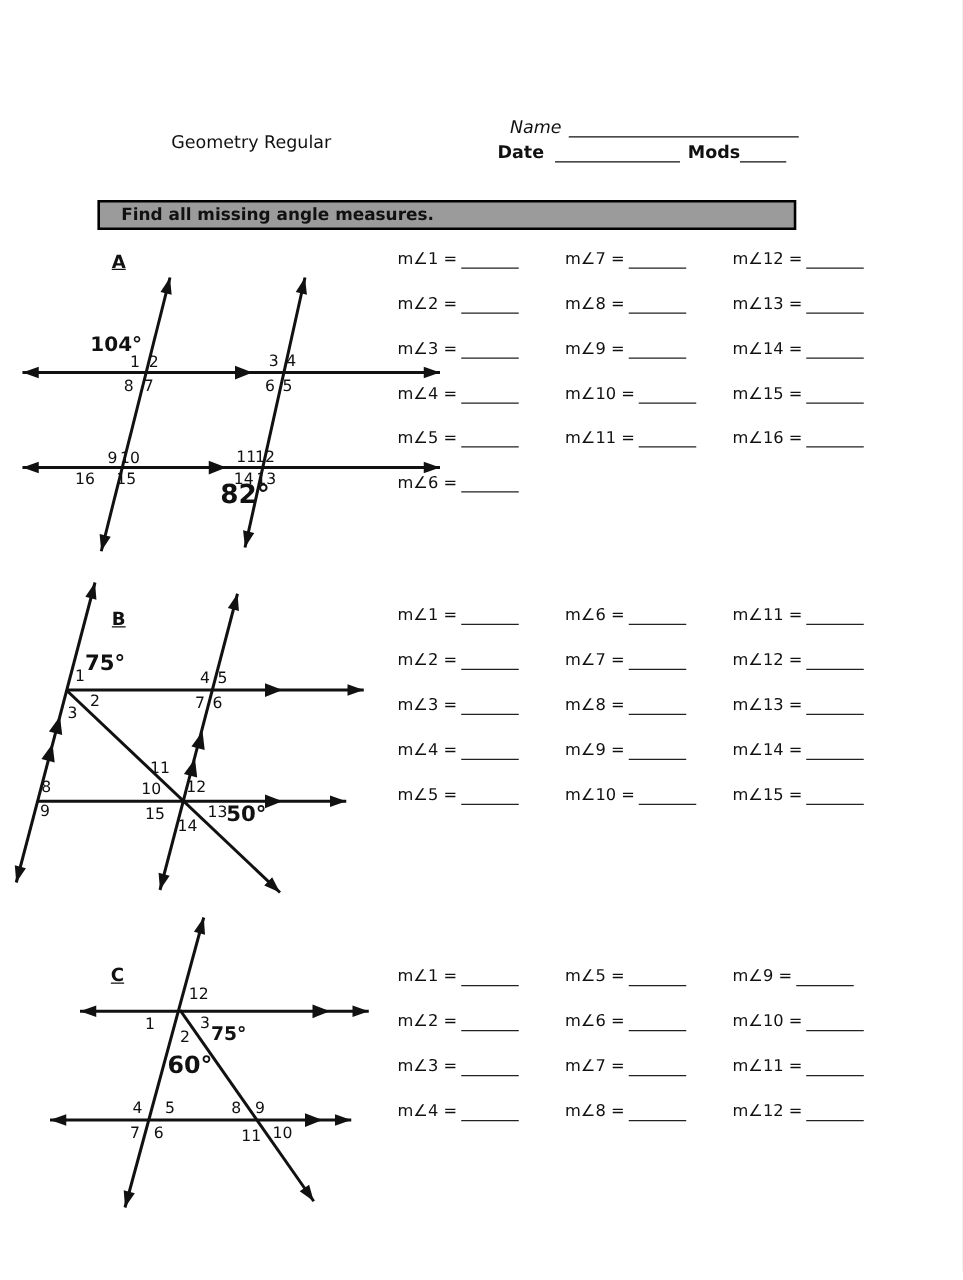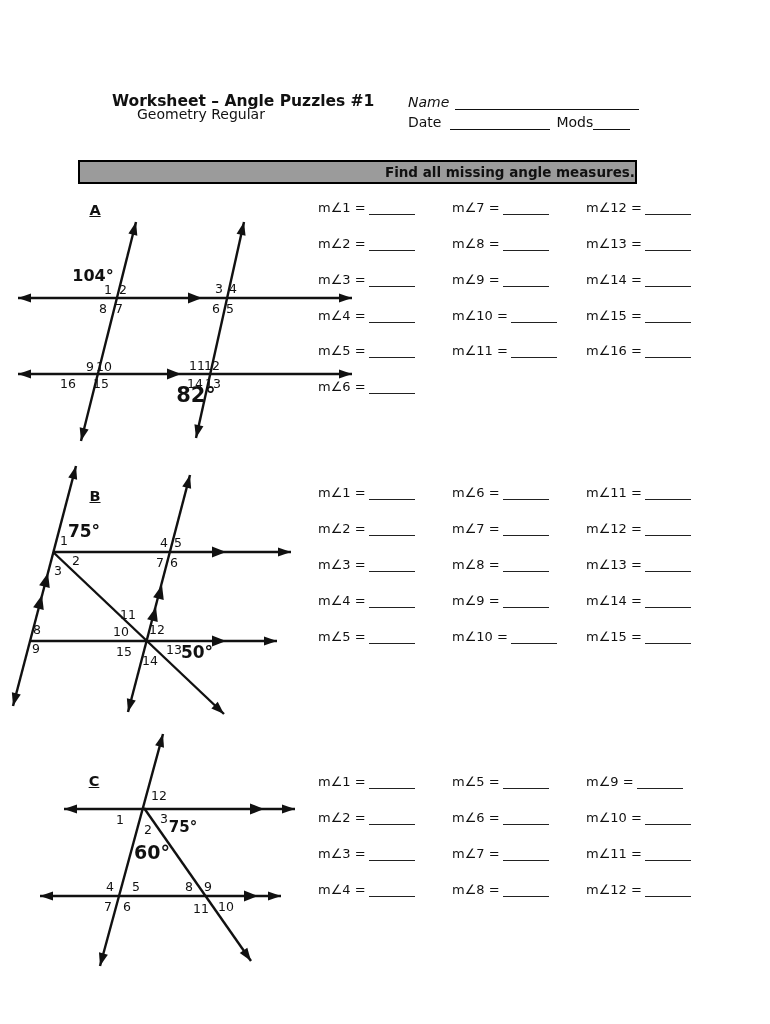--- a/index.html
+++ b/index.html
@@ -9,43 +9,42 @@
     margin:0 auto;overflow:hidden;
   }
   .abs{position:absolute;}
   .ctr{position:absolute;transform:translate(-50%,-50%);white-space:nowrap;}
   .title{font-weight:bold;font-size:15.5px;}
   .subtitle{font-size:14px;}
   .hdr-row{font-size:14px;white-space:nowrap;}
   .uline{display:inline-block;border-bottom:1.7px solid #111;height:13px;vertical-align:bottom;}
   .banner{
     box-sizing:border-box;border:2px solid #000;background:#9b9b9b;
-    font-weight:bold;font-size:13.5px;line-height:20px;padding-left:0;text-align:right;
+    font-weight:bold;font-size:13.5px;line-height:20px;padding-left:17px;
   }
   .sec-label{font-weight:bold;font-size:14.5px;text-decoration:underline;}
   .num{font-size:12.5px;}
   .given{font-weight:bold;}
   .ans{position:absolute;font-size:13px;white-space:nowrap;}
   .ans .blank{display:inline-block;width:46px;border-bottom:1.7px solid #222;height:13px;margin-left:3px;vertical-align:bottom;}
   svg.lines{position:absolute;left:0;top:0;}
   svg .ln{stroke:#111;stroke-width:2.4px;fill:none;}
   svg .ah{fill:#111;stroke:none;}
 </style>
 </head>
 <body>
 
 <div class="page">
 
-  <div class="abs title" style="left:112px;top:92px;">Worksheet – Angle Puzzles #1</div>
   <div class="abs subtitle" style="left:137px;top:106px;">Geometry Regular</div>
 
   <div class="abs hdr-row" style="left:408px;top:94px;font-style:italic;">
     <span>Name</span><span class="uline" style="width:184px;margin-left:6px;"></span>
   </div>
-  <div class="abs hdr-row" style="left:408px;top:114px;">
+  <div class="abs hdr-row" style="left:398px;top:114px;font-weight:bold;">
     <span>Date</span><span class="uline" style="width:100px;margin-left:9px;"></span><span style="margin-left:6px;">Mods</span><span class="uline" style="width:37px;"></span>
   </div>
 
   <div class="abs banner" style="left:78px;top:160px;width:559px;height:24px;">Find all missing angle measures.</div>
 
   <svg class="lines" width="770" height="1024" viewBox="0 0 770 1024">
 
     <g>
       <line class="ln" x1="18" y1="298" x2="352" y2="298"></line>
       <line class="ln" x1="18" y1="374" x2="352" y2="374"></line>

